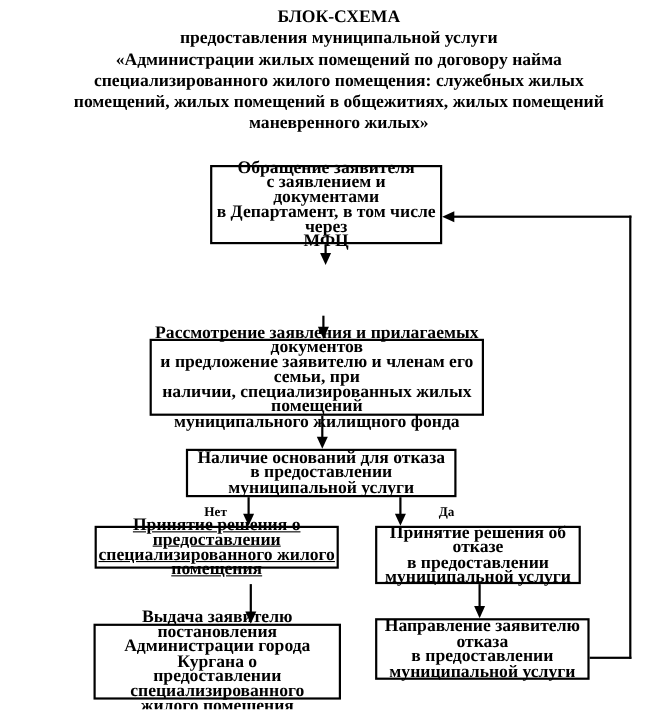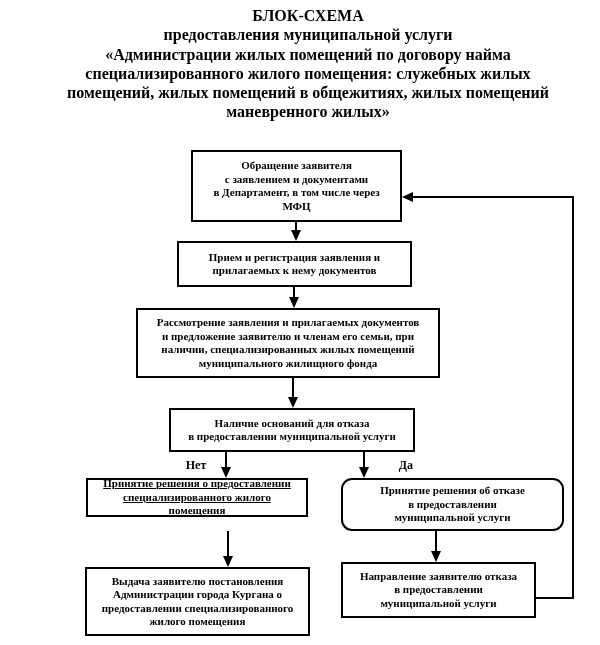--- a/index.html
+++ b/index.html
@@ -8,21 +8,21 @@
     font-family:"Liberation Serif","DejaVu Serif",serif;
     font-weight:700;color:#000000;overflow:hidden;
   }
   .title{
     position:absolute;left:8px;top:6px;width:600px;
     text-align:center;font-size:16px;line-height:19.3px;
   }
   .fbox{
     position:absolute;box-sizing:border-box;border:2px solid #000000;
     background:#ffffff;display:flex;align-items:center;justify-content:center;
-    text-align:center;font-size:11px;line-height:13.5px;padding:1px;
+    text-align:center;font-size:16px;line-height:13.5px;padding:1px;
   }
   .fbox-text{white-space:pre-line;display:block;width:100%;}
   .vline,.hline{position:absolute;background:#000000;}
   .vline{width:2px;}
   .hline{height:2px;}
   .ah-down{
     position:absolute;width:0;height:0;
     border-left:5px solid transparent;border-right:5px solid transparent;
     border-top:11px solid #000000;
   }
@@ -34,21 +34,21 @@
   .branch-label{
     position:absolute;width:60px;text-align:center;
     font-size:12px;line-height:18px;
   }
   
   #box-application{left:191px;top:150px;width:211px;height:72px;}
   #box-registration{left:177px;top:241px;width:235px;height:46px;}
   #box-review{left:136px;top:308px;width:304px;height:70px;}
   #box-grounds{left:169px;top:408px;width:246px;height:44px;text-align:center;}
   #box-grant{left:86px;top:478px;width:222px;height:39px;text-decoration:underline;}
-  #box-refusal{left:341px;top:478px;width:223px;height:53px;border-radius:11px;}
+  #box-refusal{left:341px;top:478px;width:187px;height:53px;}
   #box-issue{left:85px;top:567px;width:225px;height:69px;}
   #box-send-refusal{left:341px;top:562px;width:195px;height:56px;}
 </style>
 </head>
 <body>
 
 <div class="page">
 
   <header class="title">
     <div>БЛОК-СХЕМА</div>
@@ -59,24 +59,20 @@
     <div>маневренного жилых»</div>
   </header>
 
   <div class="fbox" id="box-application">
     <span class="fbox-text">Обращение заявителя
 с заявлением и документами
 в Департамент, в том числе через
 МФЦ</span>
   </div>
 
-  <div class="fbox" id="box-registration">
-    <span class="fbox-text">Прием и регистрация заявления и
-прилагаемых к нему документов</span>
-  </div>
 
   <div class="fbox" id="box-review">
     <span class="fbox-text">Рассмотрение заявления и прилагаемых документов
 и предложение заявителю и членам его семьи, при
 наличии, специализированных жилых помещений
 муниципального жилищного фонда</span>
   </div>
 
   <div class="fbox" id="box-grounds">
     <span class="fbox-text">Наличие оснований для отказа

